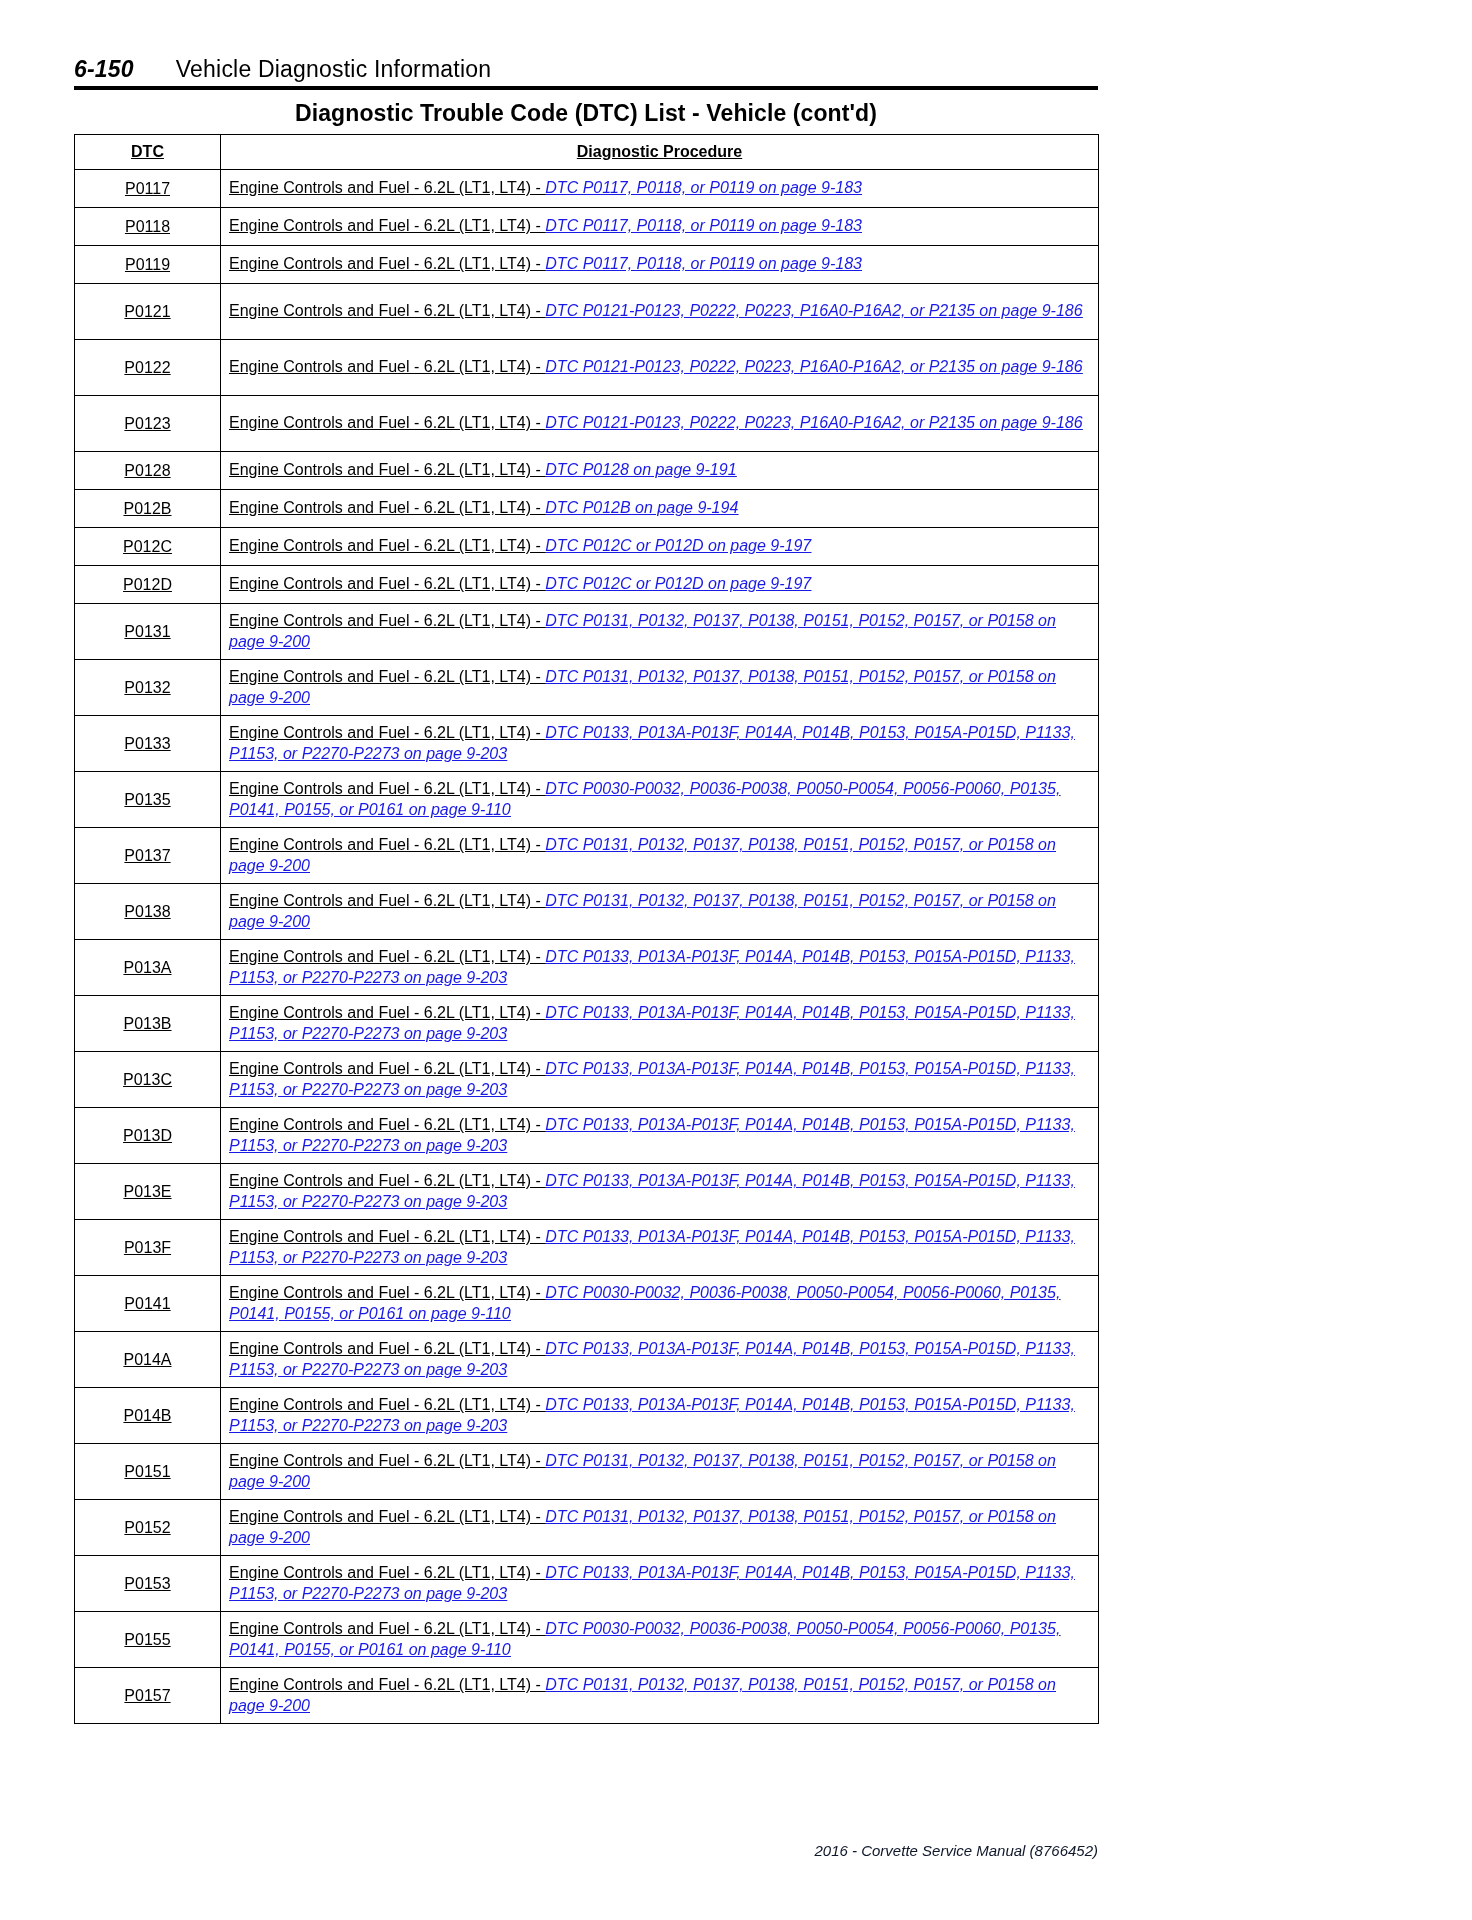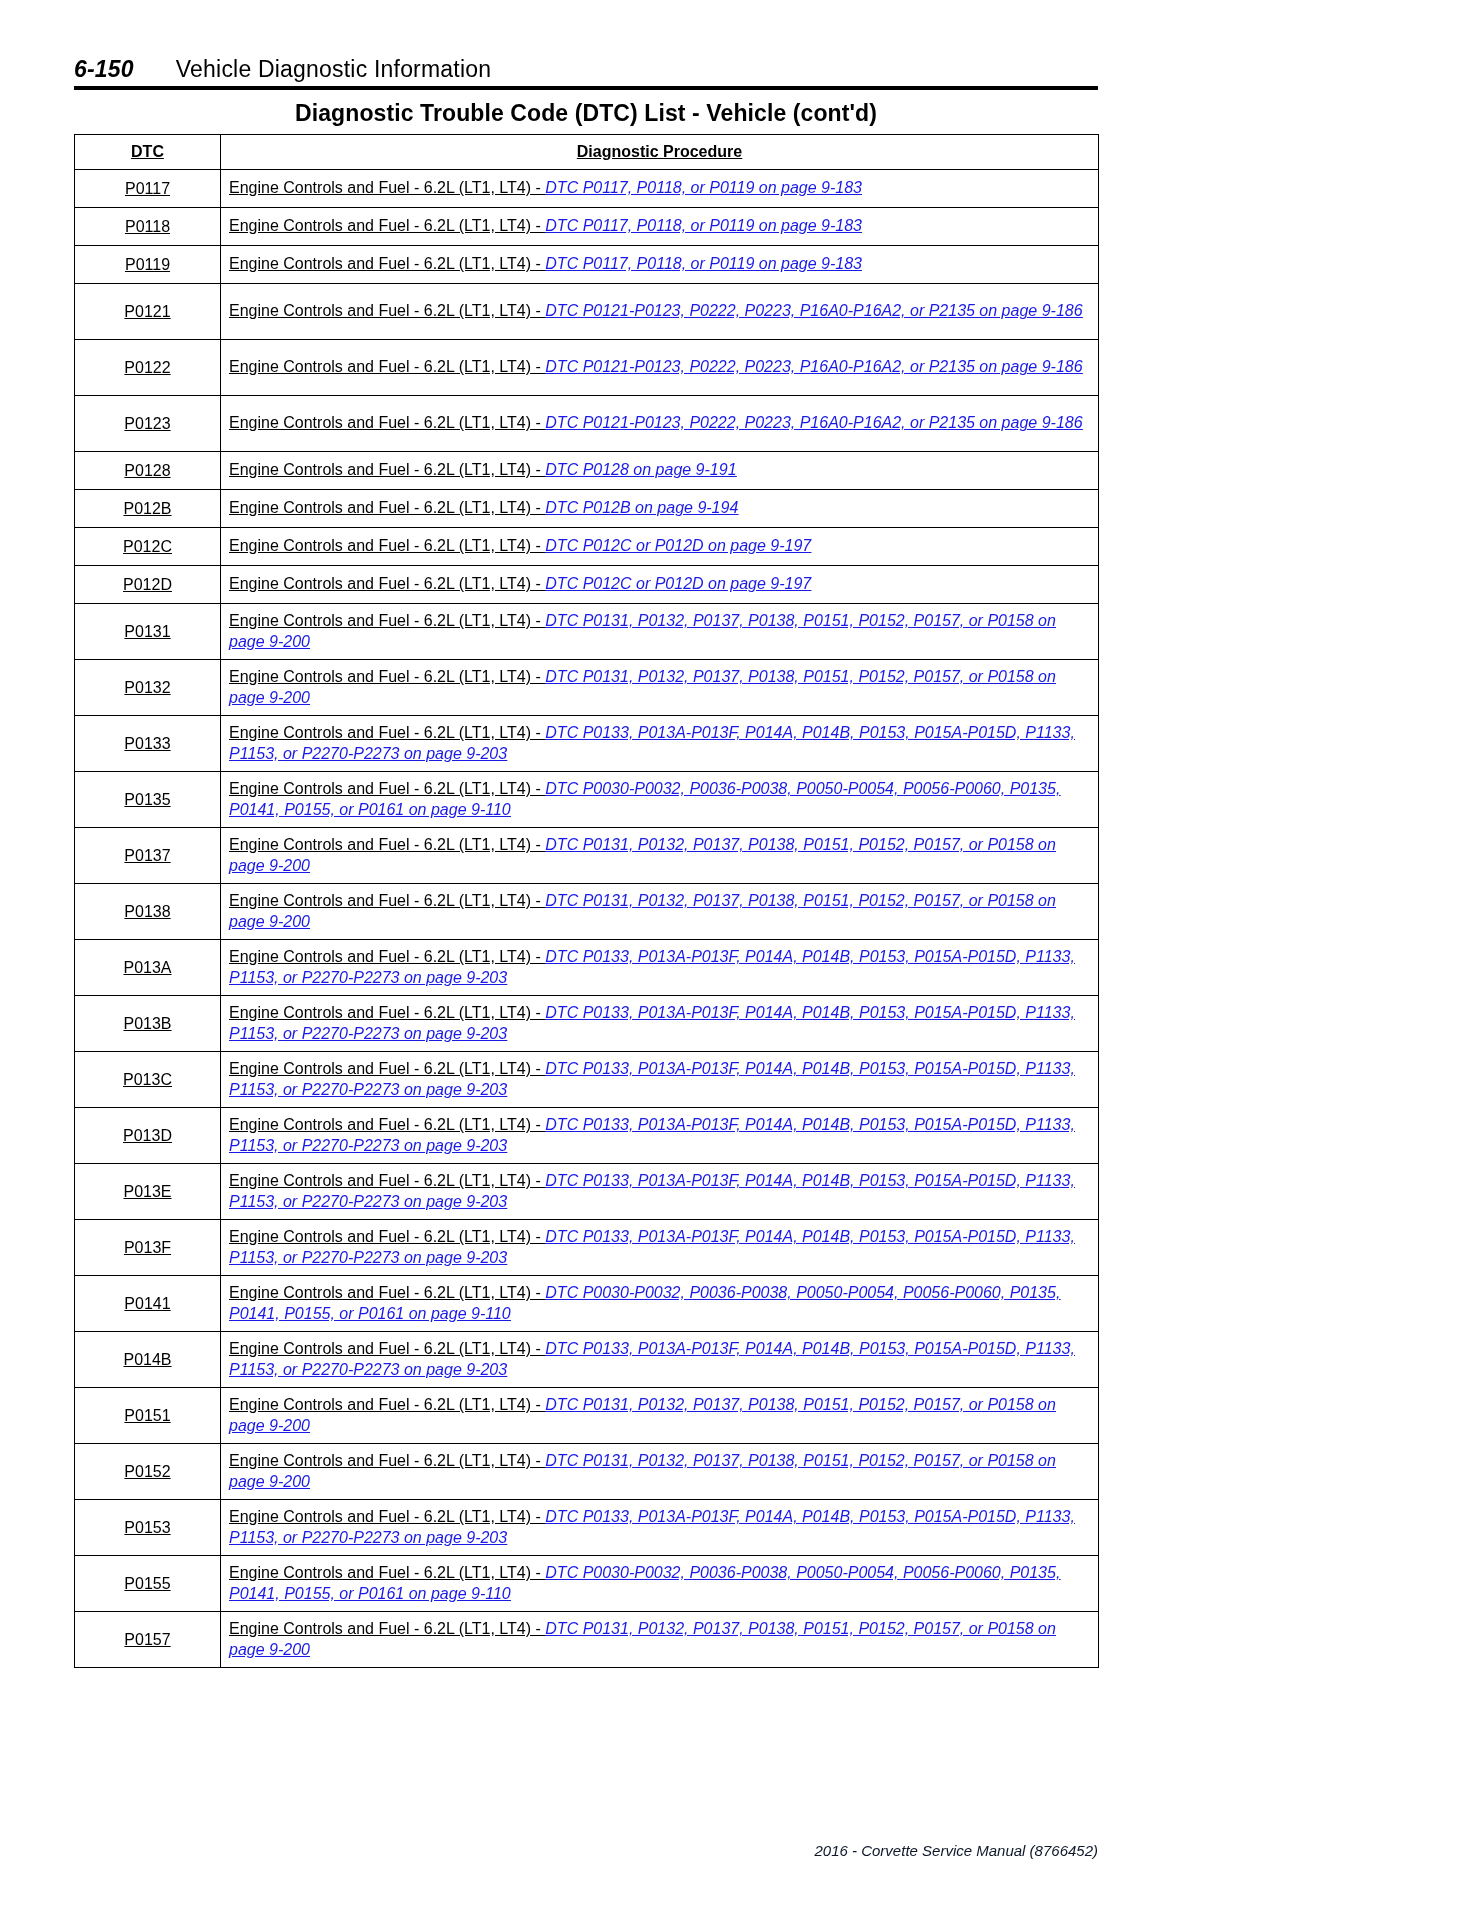--- a/index.html
+++ b/index.html
@@ -245,20 +245,24 @@
         </tr>
         <tr class="row-2">
           <td class="cell-dtc">P013F</td>
           <td class="cell-proc"><span class="proc-text">Engine Controls and Fuel - 6.2L (LT1, LT4) - </span><span class="proc-link">DTC P0133, P013A-P013F, P014A, P014B, P0153, P015A-P015D, P1133, P1153, or P2270-P2273 on page 9-203</span></td>
         </tr>
         <tr class="row-2">
           <td class="cell-dtc">P0141</td>
           <td class="cell-proc"><span class="proc-text">Engine Controls and Fuel - 6.2L (LT1, LT4) - </span><span class="proc-link">DTC P0030-P0032, P0036-P0038, P0050-P0054, P0056-P0060, P0135, P0141, P0155, or P0161 on page 9-110</span></td>
         </tr>
         <tr class="row-2">
+          <td class="cell-dtc">P014A</td>
+          <td class="cell-proc"><span class="proc-text">Engine Controls and Fuel - 6.2L (LT1, LT4) - </span><span class="proc-link">DTC P0133, P013A-P013F, P014A, P014B, P0153, P015A-P015D, P1133, P1153, or P2270-P2273 on page 9-203</span></td>
+        </tr>
+        <tr class="row-2">
           <td class="cell-dtc">P014B</td>
           <td class="cell-proc"><span class="proc-text">Engine Controls and Fuel - 6.2L (LT1, LT4) - </span><span class="proc-link">DTC P0133, P013A-P013F, P014A, P014B, P0153, P015A-P015D, P1133, P1153, or P2270-P2273 on page 9-203</span></td>
         </tr>
         <tr class="row-2">
           <td class="cell-dtc">P0151</td>
           <td class="cell-proc"><span class="proc-text">Engine Controls and Fuel - 6.2L (LT1, LT4) - </span><span class="proc-link">DTC P0131, P0132, P0137, P0138, P0151, P0152, P0157, or P0158 on page 9-200</span></td>
         </tr>
         <tr class="row-2">
           <td class="cell-dtc">P0152</td>
           <td class="cell-proc"><span class="proc-text">Engine Controls and Fuel - 6.2L (LT1, LT4) - </span><span class="proc-link">DTC P0131, P0132, P0137, P0138, P0151, P0152, P0157, or P0158 on page 9-200</span></td>

